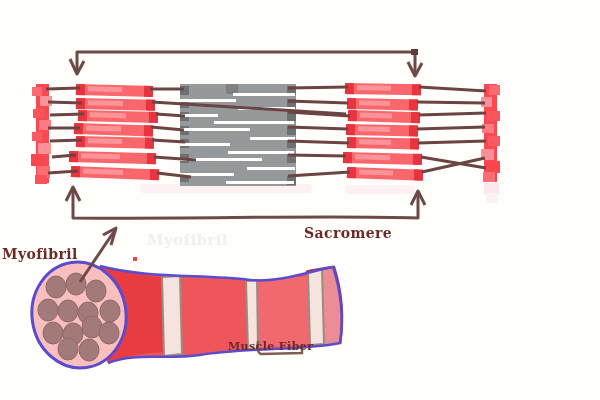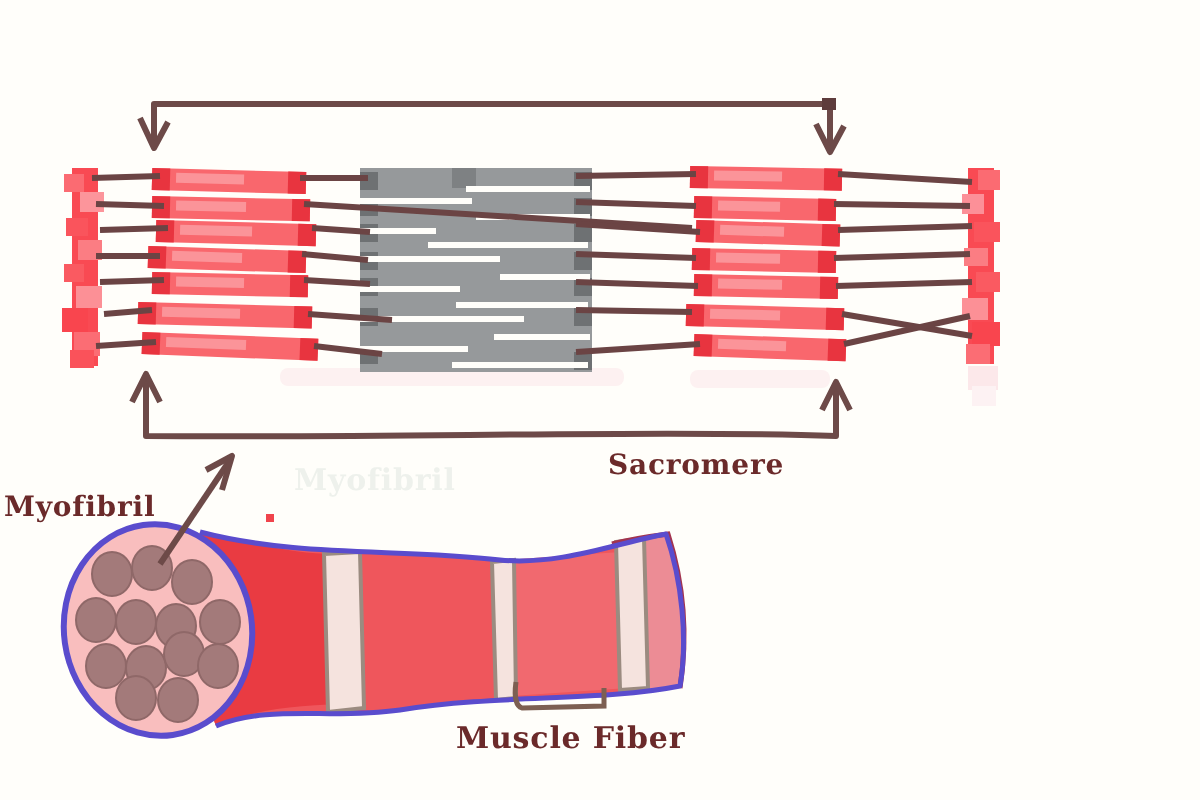--- a/index.html
+++ b/index.html
@@ -11,21 +11,21 @@
     --myofibril-circle-mauve:#a37a7a;
   }
   html,body{margin:0;padding:0;}
   #stage{position:relative;width:600px;height:400px;background:var(--background,#fffefa);
     overflow:hidden;font-family:"DejaVu Serif",serif;}
   #art{position:absolute;left:0;top:0;}
   .lbl{position:absolute;font-weight:bold;color:var(--label-maroon,#6b2a2a);
     white-space:nowrap;letter-spacing:.4px;}
   .lbl-myofibril{left:2px;top:246px;font-size:14px;}
   .lbl-sarcomere{left:304px;top:225px;font-size:14px;}
-  .lbl-musclefiber{left:228px;top:360px;font-size:15px;}
+  .lbl-musclefiber{left:228px;top:340px;font-size:11px;}
   .lbl-watermark{left:147px;top:231px;font-size:15px;color:#eef1ec;}
   
   .actin{fill:var(--actin-red,#f9676d);}
   .actin-hi{fill:#fb9499;}
   .cap{fill:var(--actin-cap-red,#e8343f);}
   .zred{fill:var(--z-disc-red,#f94a53);}
   .myosin{fill:var(--myosin-gray,#96999b);}
   .mcap{fill:var(--myosin-cap-gray,#6e7173);}
   .streak{fill:var(--background,#fffefa);}
   .wire{stroke:var(--connector-brown,#6b4444);stroke-width:3;fill:none;stroke-linecap:butt;}

